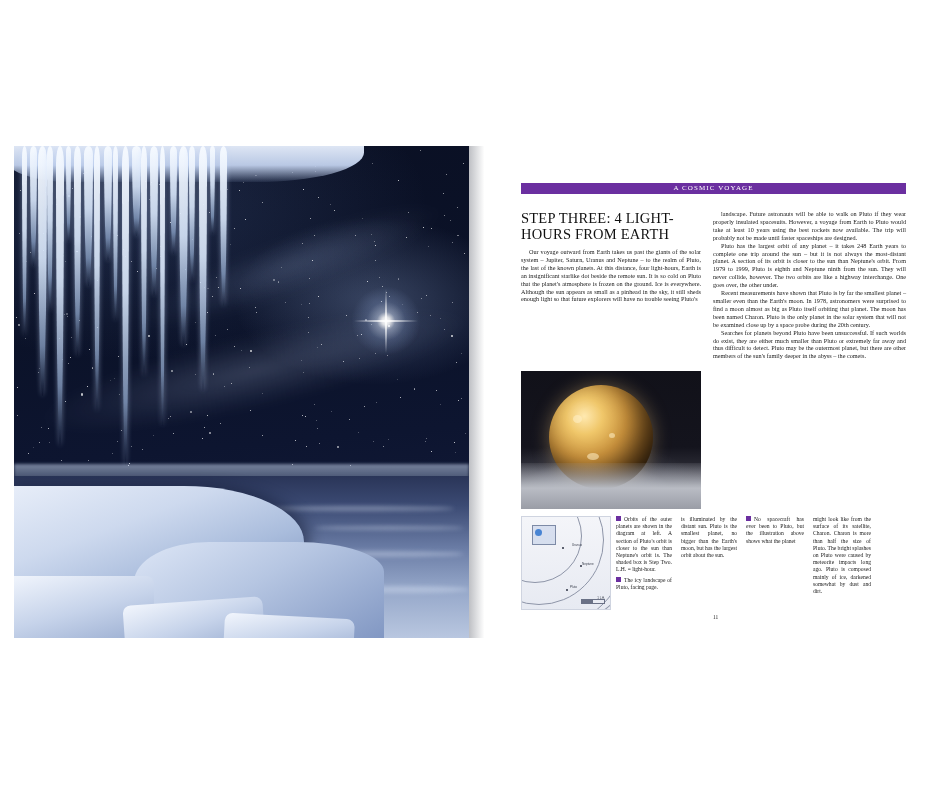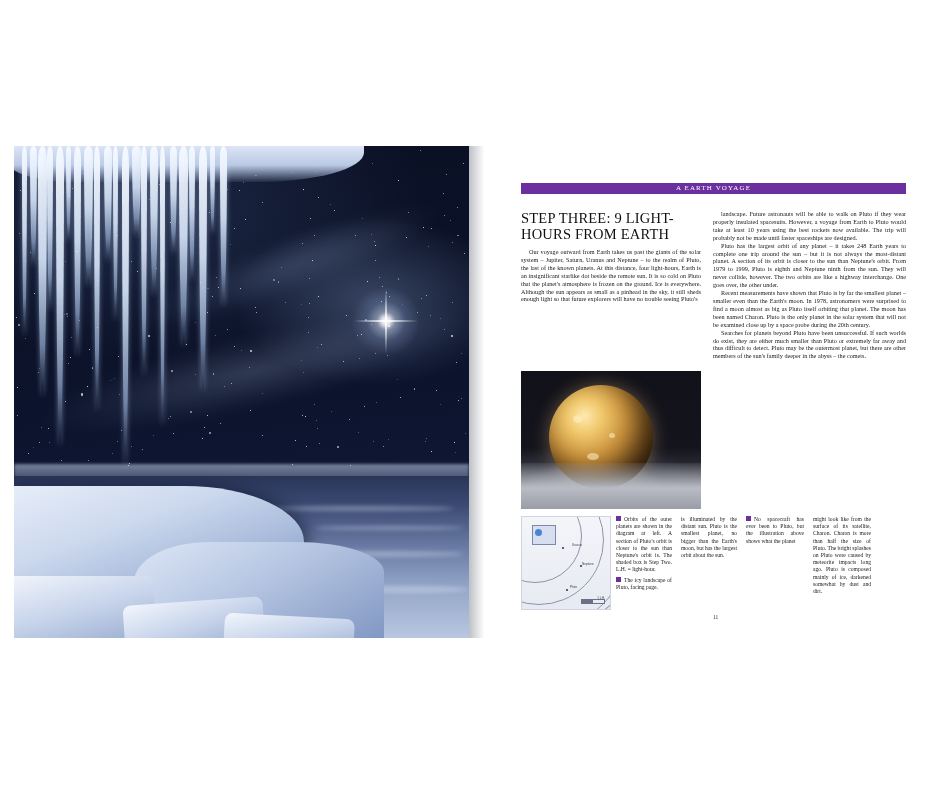--- a/index.html
+++ b/index.html
@@ -698,23 +698,23 @@
         <span class="icicle" style="left:196px;width:5px;height:88px;"></span>
         <span class="icicle" style="left:206px;width:7px;height:160px;"></span>
       </div>
   </div>
 
   <div class="gutter"></div>
 
   <div class="right-page">
 
     <div class="running-head-bar"></div>
-    <div class="running-head-text">A EARTH VOYAGE</div>
-
-    <div class="headline">STEP THREE: 9 LIGHT-HOURS FROM EARTH</div>
+    <div class="running-head-text">A COSMIC VOYAGE</div>
+
+    <div class="headline">STEP THREE: 4 LIGHT-HOURS FROM EARTH</div>
 
     <div class="col col-a">
       <p class="first">Our voyage outward from Earth takes us past the giants of the solar system – Jupiter, Saturn, Uranus and Neptune – to the realm of Pluto, the last of the known planets. At this distance, four light-hours, Earth is an insignificant starlike dot beside the remote sun. It is so cold on Pluto that the planet's atmosphere is frozen on the ground. Ice is everywhere. Although the sun appears as small as a pinhead in the sky, it still sheds enough light so that future explorers will have no trouble seeing Pluto's</p>
     </div>
 
     <div class="col col-b">
       <p>landscape. Future astronauts will be able to walk on Pluto if they wear properly insulated spacesuits. However, a voyage from Earth to Pluto would take at least 10 years using the best rockets now available. The trip will probably not be made until faster spaceships are designed.</p>
       <p>Pluto has the largest orbit of any planet – it takes 248 Earth years to complete one trip around the sun – but it is not always the most-distant planet. A section of its orbit is closer to the sun than Neptune's orbit. From 1979 to 1999, Pluto is eighth and Neptune ninth from the sun. They will never collide, however. The two orbits are like a highway interchange. One goes over, the other under.</p>
       <p>Recent measurements have shown that Pluto is by far the smallest planet – smaller even than the Earth's moon. In 1978, astronomers were surprised to find a moon almost as big as Pluto itself orbiting that planet. The moon has been named Charon. Pluto is the only planet in the solar system that will not be examined close up by a space probe during the 20th century.</p>
       <p>Searches for planets beyond Pluto have been unsuccessful. If such worlds do exist, they are either much smaller than Pluto or extremely far away and thus difficult to detect. Pluto may be the outermost planet, but there are other members of the sun's family deeper in the abyss – the comets.</p>

